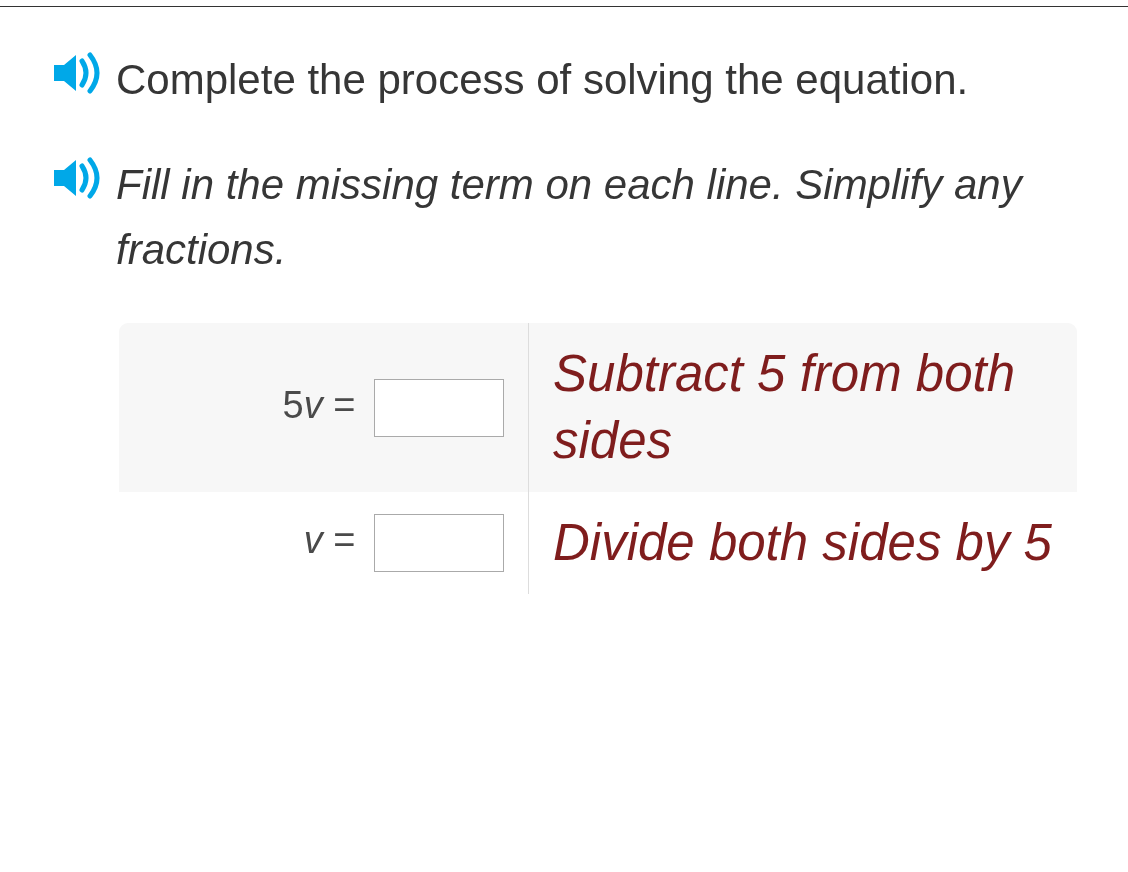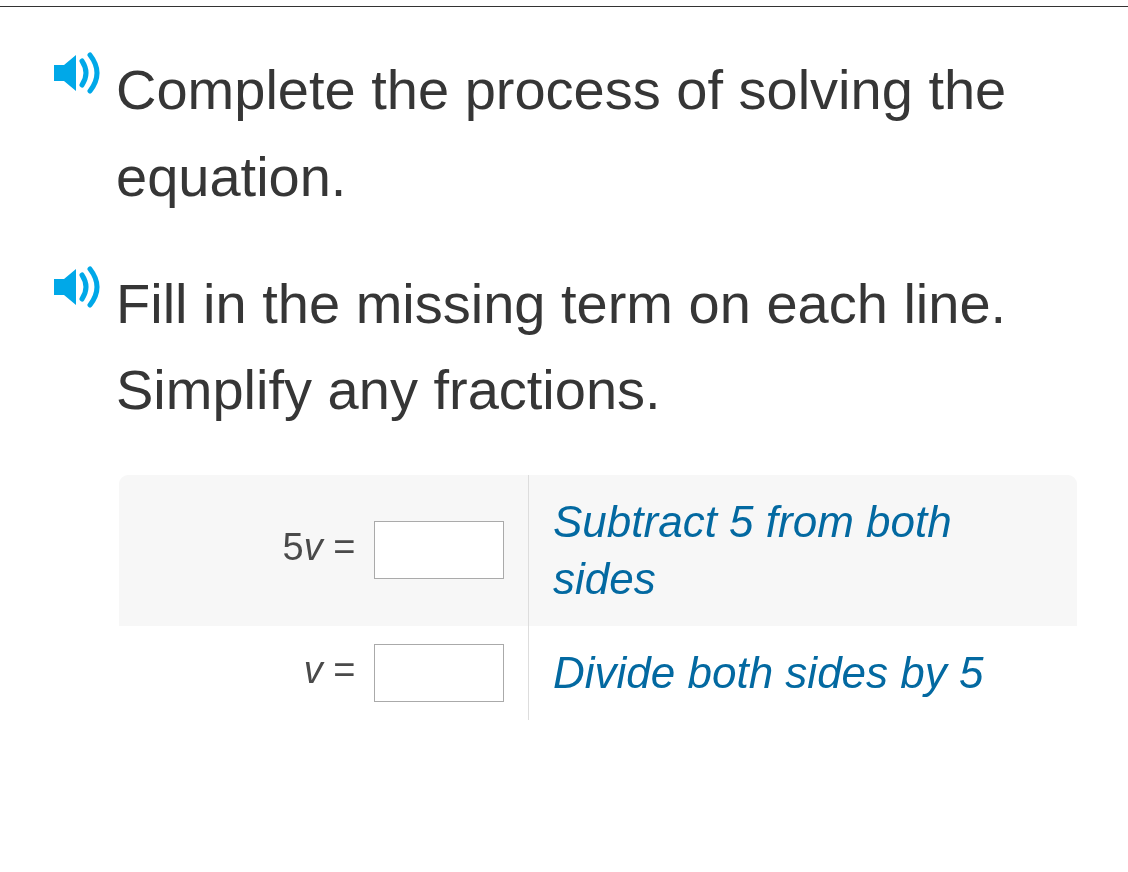--- a/index.html
+++ b/index.html
@@ -28,26 +28,27 @@
     }
     .speaker-icon {
       flex-shrink: 0;
       width: 56px;
       height: 44px;
       margin-right: 10px;
       margin-top: 4px;
       cursor: pointer;
     }
     .prompt-text {
-      font-size: 56px;
+      font-size: 42px;
       color: #363636;
       line-height: 1.55;
       flex: 1;
     }
     .italic {
+      font-style: italic;
     }
     .table-wrap {
       padding-left: 68px;
       margin-top: 30px;
     }
     table {
       border-collapse: collapse;
       border: 1px solid #ccc;
       border-radius: 8px;
       overflow: hidden;
@@ -59,23 +60,23 @@
       vertical-align: middle;
     }
     td.left {
       text-align: right;
       border-right: 1px solid #ddd;
       min-width: 410px;
       white-space: nowrap;
     }
     td.right {
       font-style: italic;
-      color: #0369a1;
+      color: #7f1d1d;
       min-width: 530px;
-      font-size: 44px;
+      font-size: 51px;
       line-height: 1.3;
     }
     tr.shaded td {
       background: #f7f7f7;
     }
     .var {
       font-style: italic;
     }
     .input-box {
       display: inline-block;

